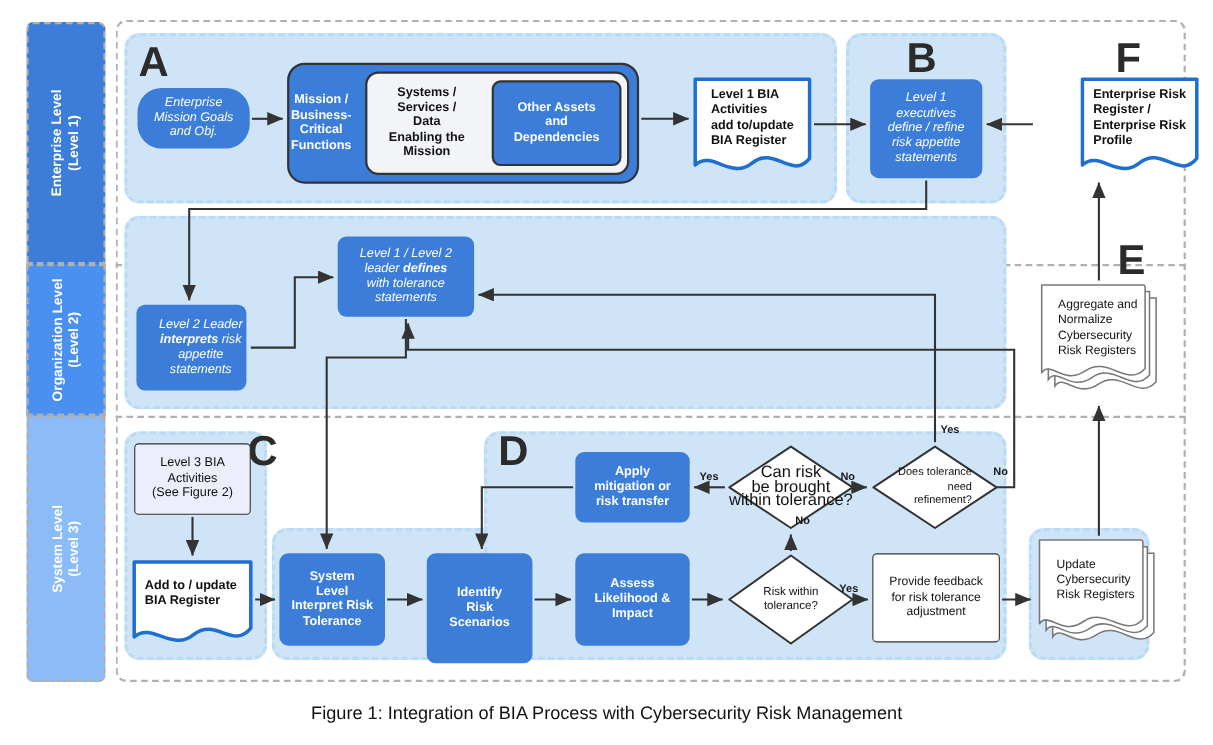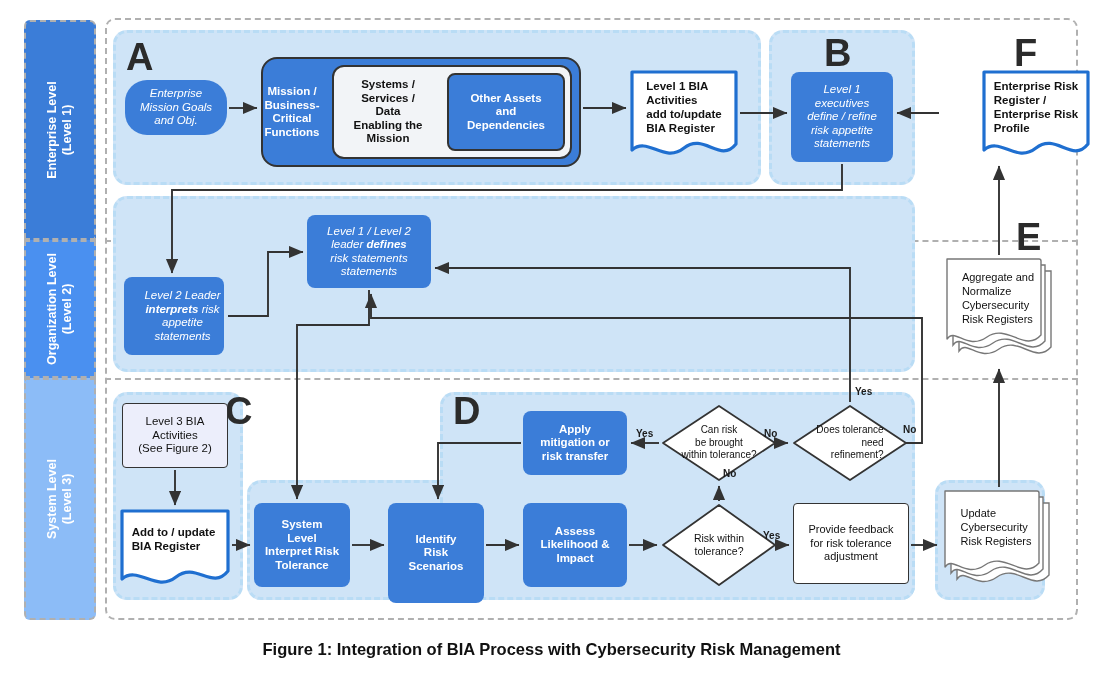--- a/index.html
+++ b/index.html
@@ -44,21 +44,21 @@
   svg.lay{position:absolute;left:0;top:0;width:1103px;height:677px;overflow:visible;pointer-events:none;}
 
   
   .docwrap{position:absolute;}
   .doctext{position:absolute;left:0;top:0;width:100%;height:100%;display:flex;align-items:center;
            justify-content:center;text-align:left;font-size:11.5px;line-height:14px;
            color:#111;box-sizing:border-box;padding:4px 6px 22px 6px;}
   .doctext.bold{font-weight:bold;}
 
   #caption{position:absolute;left:0;top:640px;width:1103px;text-align:center;
-           font-size:16.5px;font-weight:bold;color:#111;}
+           font-size:16.5px;font-weight:normal;color:#111;}
 </style>
 </head>
 <body>
 
 <div id="stage">
 
   <div class="band" id="band1">
     <span><span>Enterprise Level</span><br>
           <span>(Level 1)</span></span>
   </div>
@@ -173,21 +173,21 @@
       <b>interprets</b><span> risk</span><br>
       <span>appetite</span><br>
       <span>statements</span>
     </div>
   </div>
 
   <div class="node blue-i" style="left:307px;top:215px;width:124px;height:73px;">
     <div>
       <span>Level 1 / Level 2</span><br>
       <span>leader </span><b>defines</b><br>
-      <span>risk statements</span><br>
+      <span>with tolerance</span><br>
       <span>statements</span>
     </div>
   </div>
 
   <div class="docwrap" style="left:943px;top:255px;width:112px;height:110px;">
     <svg width="112" height="110" viewBox="0 0 112 110">
       <path d="M16,16 H108 V92 C92,110 76,80 56,94 C36,108 24,84 16,96 Z" fill="#ffffff" stroke="#777" stroke-width="1.4"></path>
       <path d="M10,10 H102 V86 C86,104 70,74 50,88 C30,102 18,78 10,90 Z" fill="#ffffff" stroke="#777" stroke-width="1.4"></path>
       <path d="M4,4 H96 C97,4 98,5 98,6 V80 C82,98 64,68 44,82 C24,96 12,72 4,84 Z" fill="#ffffff" stroke="#777" stroke-width="1.4" stroke-linejoin="round"></path>
     </svg>
@@ -265,21 +265,21 @@
         <span>tolerance?</span>
       </div>
     </div>
   </div>
 
   <div style="position:absolute;left:661px;top:404px;width:116px;height:78px;">
     <svg width="116" height="78" viewBox="0 0 116 78">
       <polygon points="58,2 114,39 58,76 2,39" fill="#ffffff" stroke="#333" stroke-width="1.8" stroke-linejoin="round"></polygon>
     </svg>
     <div style="position:absolute;left:0;top:0;width:116px;height:78px;display:flex;align-items:center;
-                justify-content:center;text-align:center;font-size:10px;line-height:12.5px;color:#111;">
+                justify-content:center;text-align:center;font-size:15px;line-height:12.5px;color:#111;">
       <div>
         <span>Can risk</span><br>
         <span>be brought</span><br>
         <span>within tolerance?</span>
       </div>
     </div>
   </div>
 
   <div style="position:absolute;left:792px;top:404px;width:116px;height:78px;">
     <svg width="116" height="78" viewBox="0 0 116 78">

